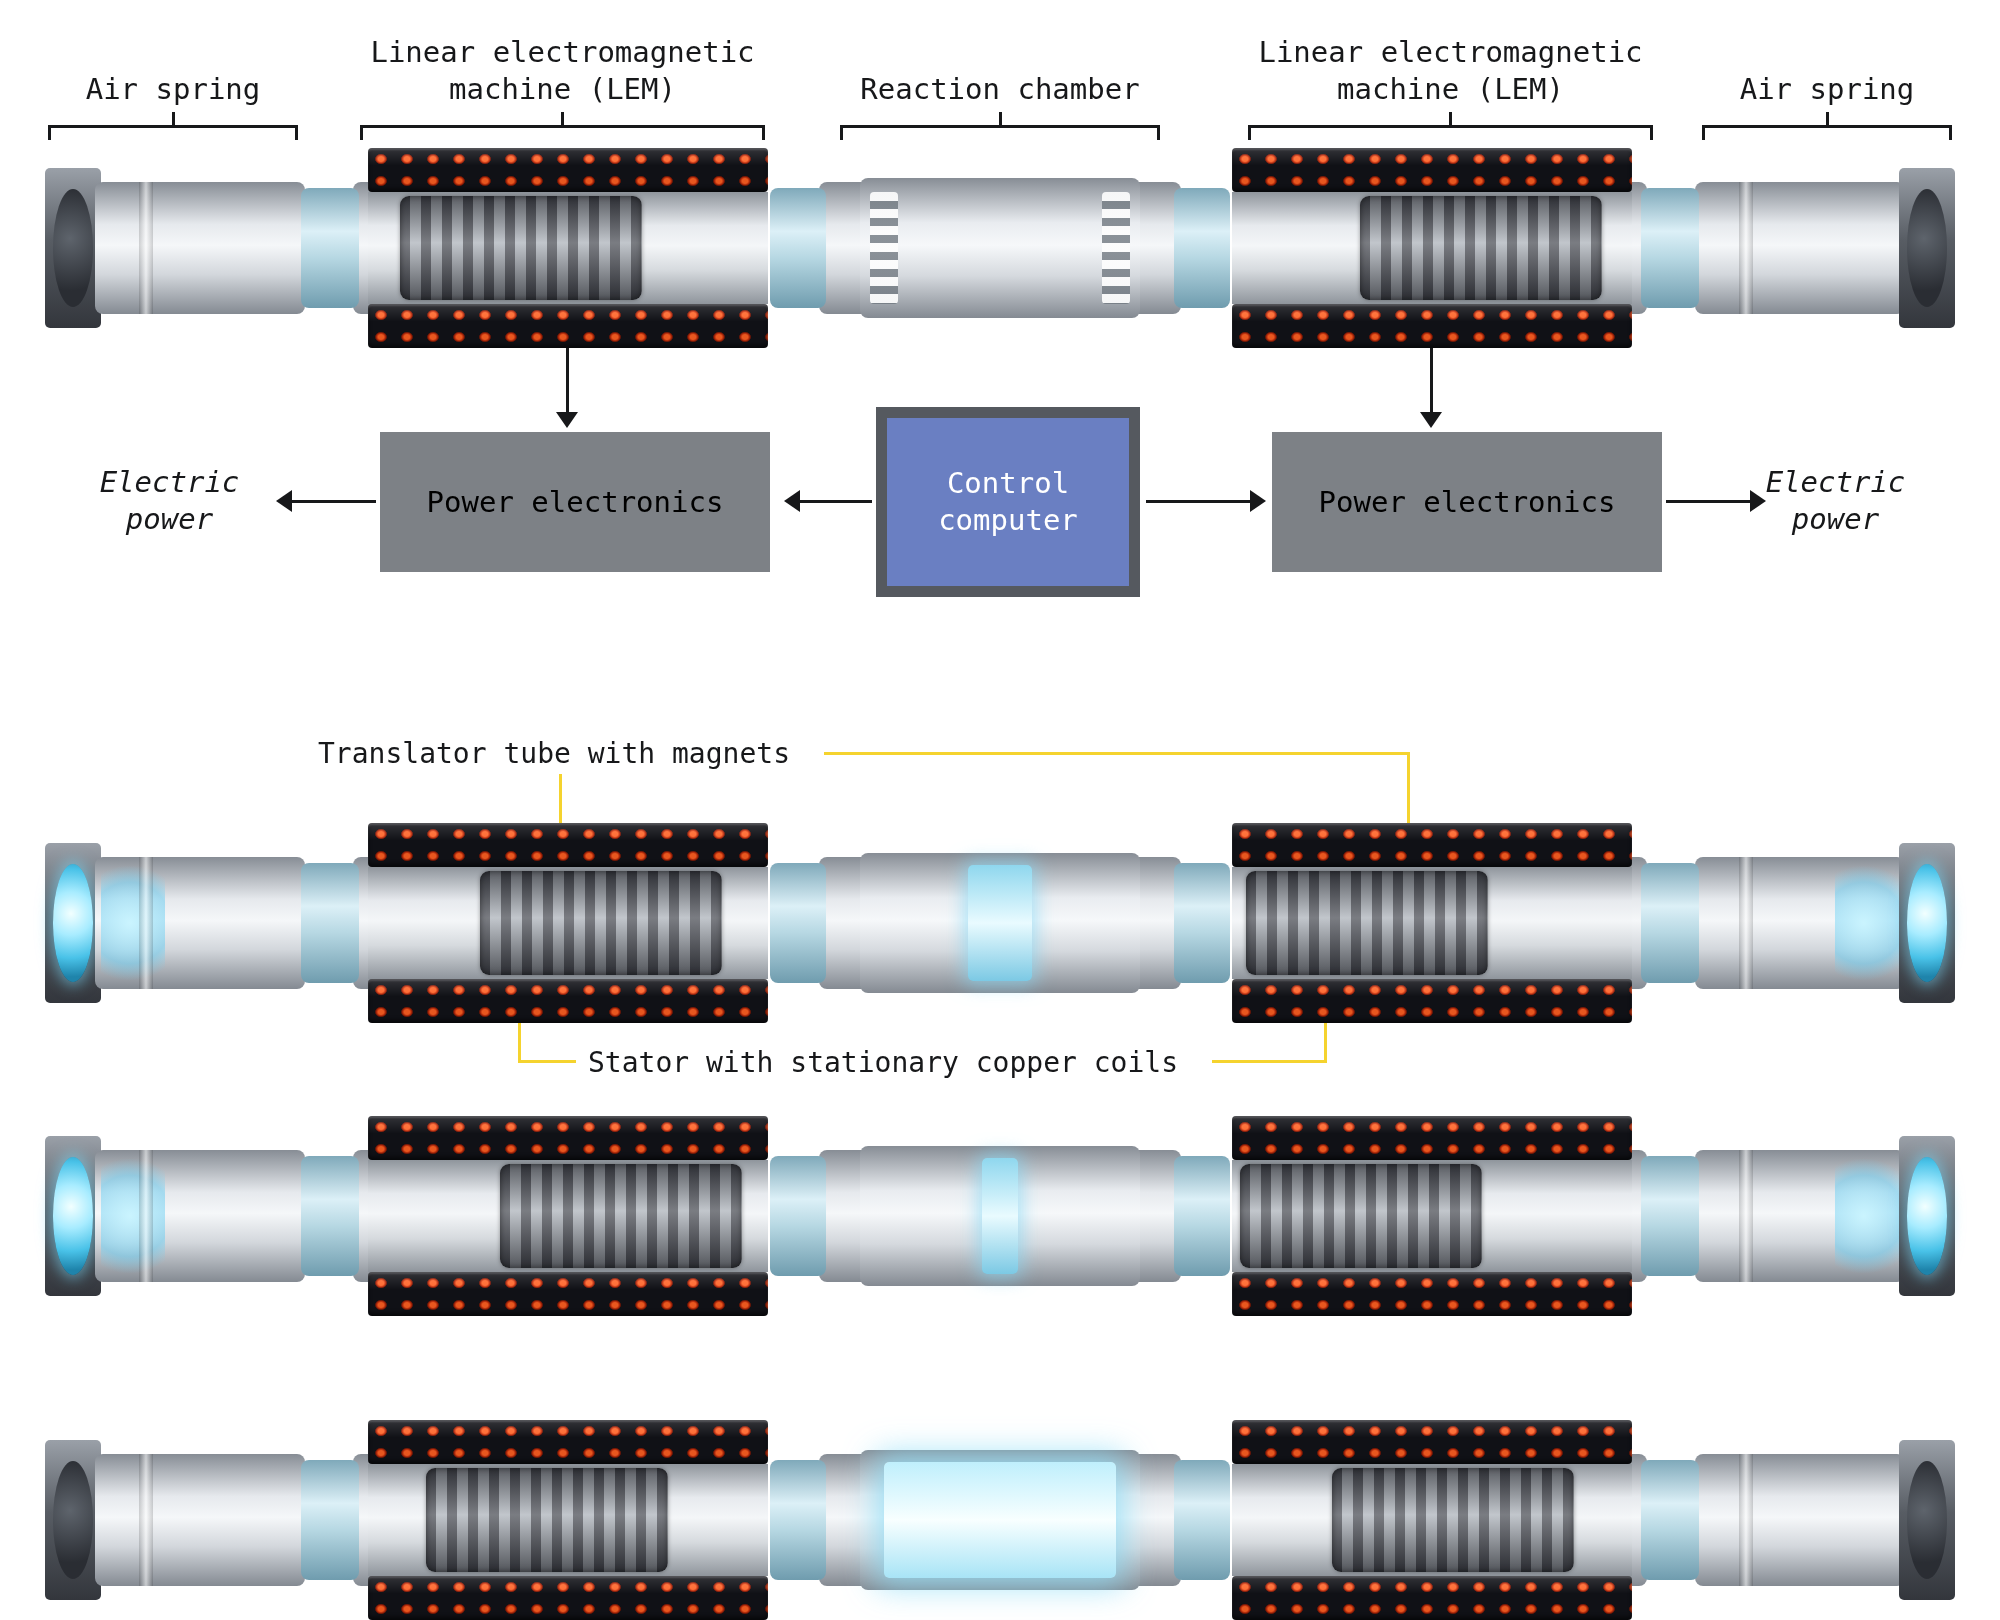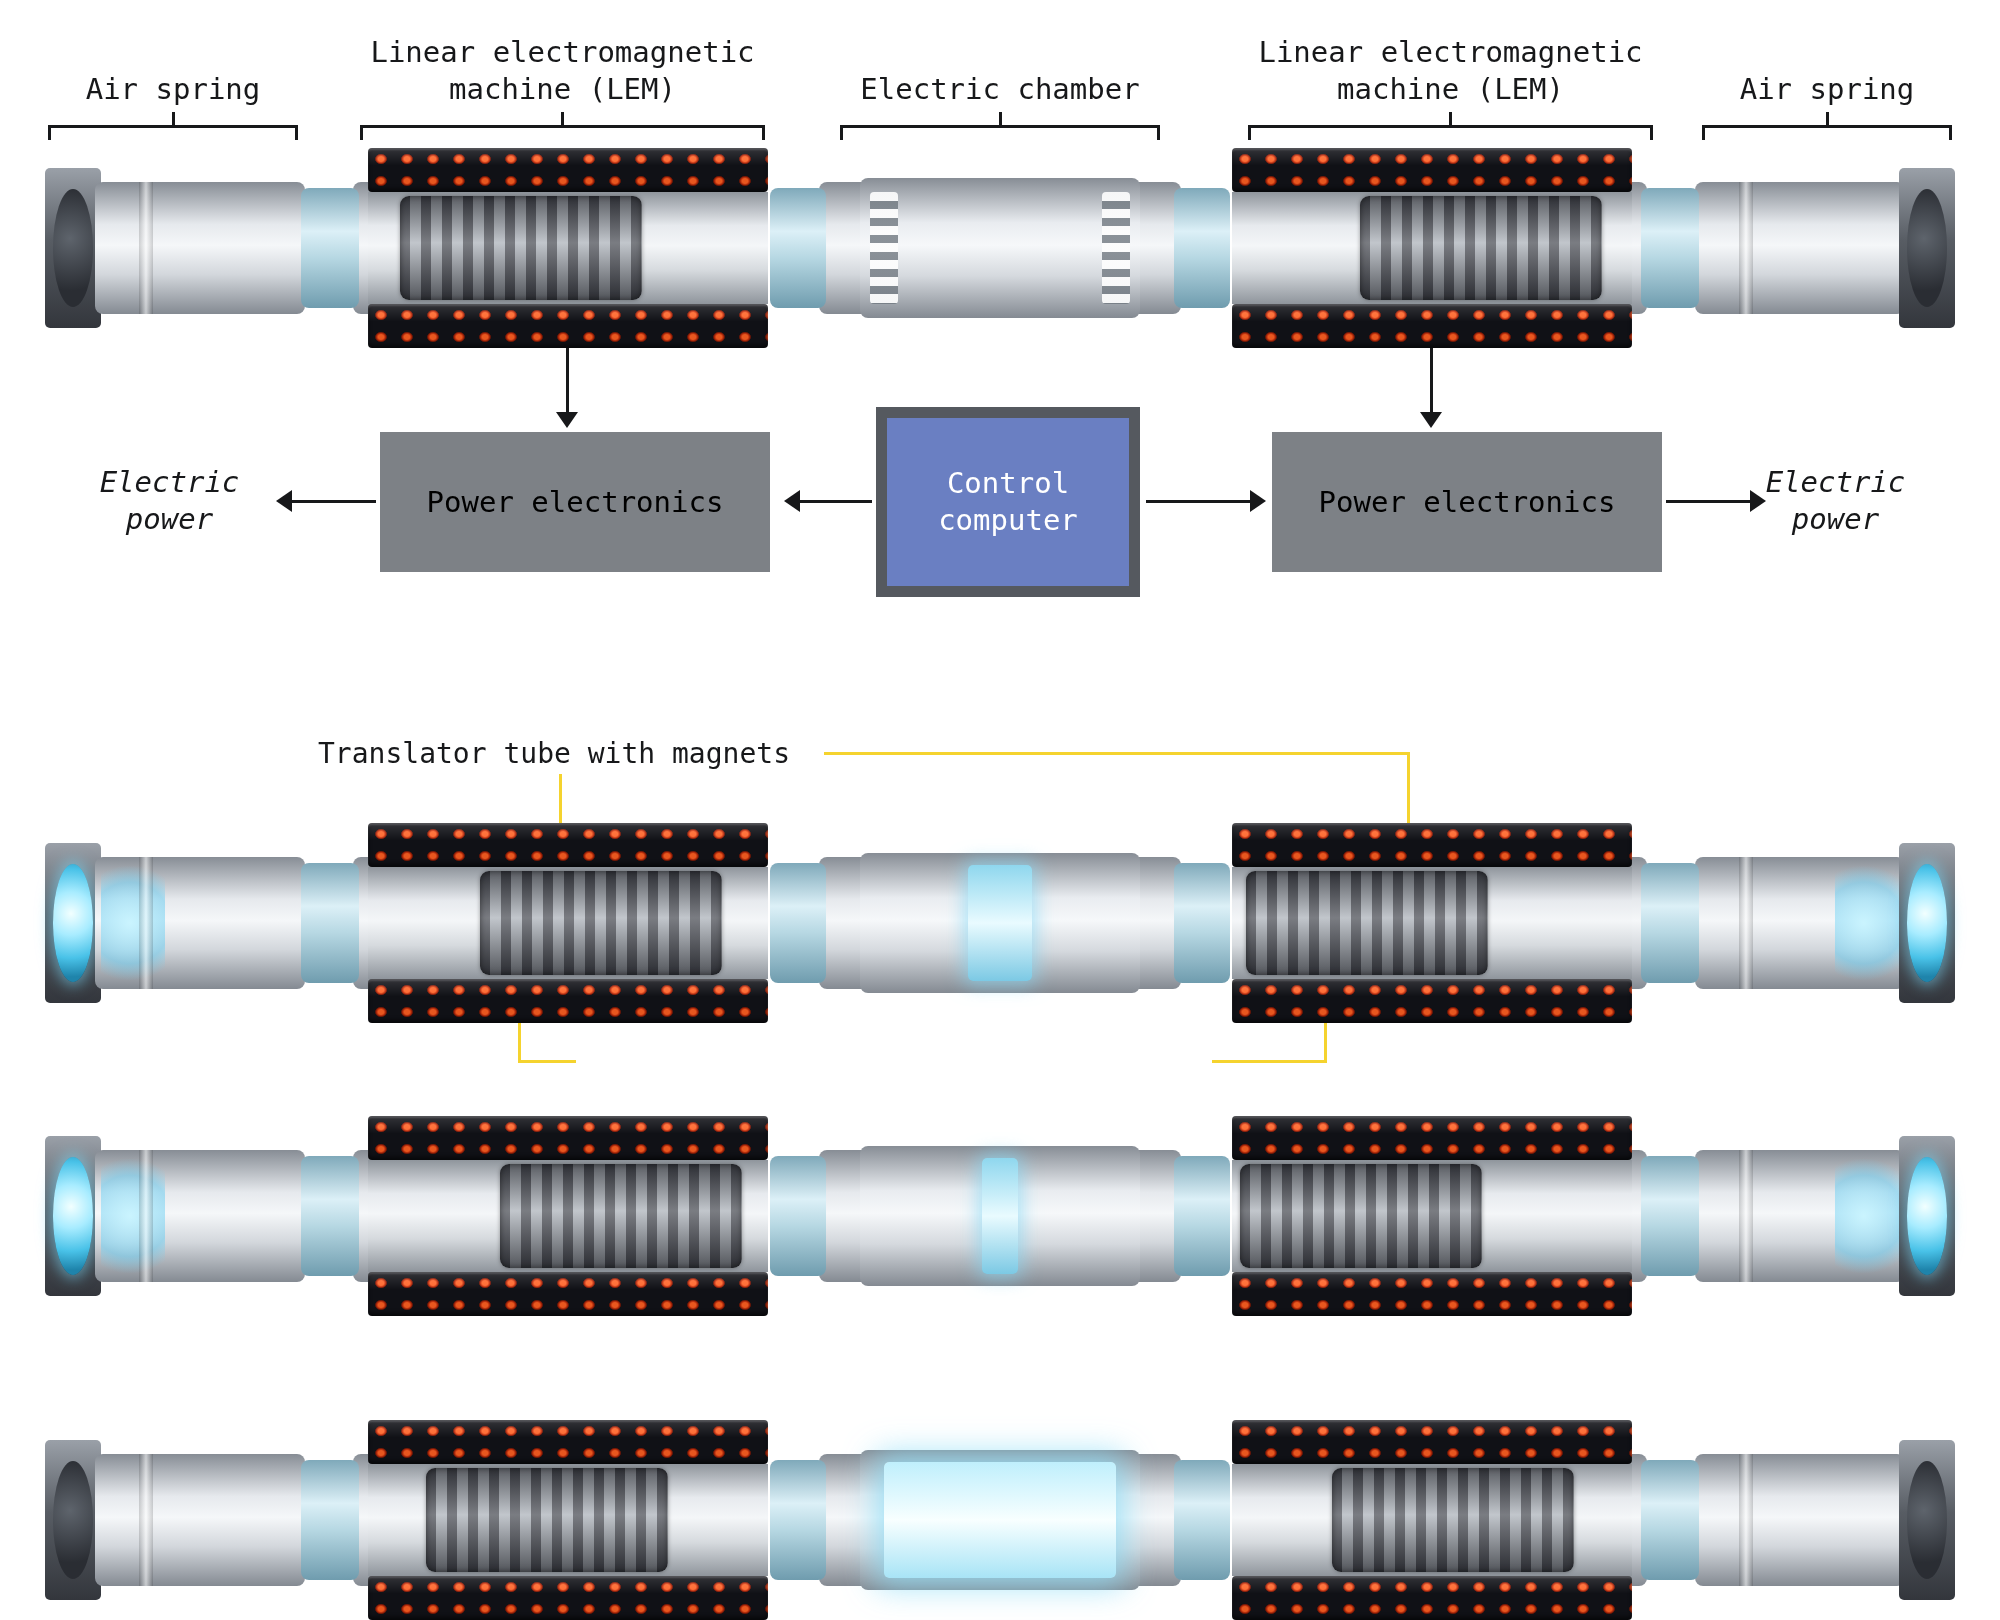--- a/index.html
+++ b/index.html
@@ -112,21 +112,21 @@
     <div class="txt">Air spring</div>
     <div class="tick"></div>
     <div class="bracket"></div>
   </div>
   <div class="blabel" style="left:360px;width:405px;">
     <div class="txt">Linear electromagnetic machine (LEM)</div>
     <div class="tick"></div>
     <div class="bracket"></div>
   </div>
   <div class="blabel" style="left:840px;width:320px;">
-    <div class="txt">Electric chamber</div>
+    <div class="txt">Reaction chamber</div>
     <div class="tick"></div>
     <div class="bracket"></div>
   </div>
   <div class="blabel" style="left:1248px;width:405px;">
     <div class="txt">Linear electromagnetic machine (LEM)</div>
     <div class="tick"></div>
     <div class="bracket"></div>
   </div>
   <div class="blabel" style="left:1702px;width:250px;">
     <div class="txt">Air spring</div>
@@ -238,20 +238,21 @@
     <div class="tube st4"></div>
     <div class="ring rg4"></div>
     <div class="tube airspring as-r"></div>
     <div class="endcap ec-r">
         <div class="capdisc"></div>
       </div>
   </div>
 
   <div class="yline" style="left:518px;top:1006px;width:3px;height:57px;"></div>
   <div class="yline" style="left:518px;top:1060px;width:58px;height:3px;"></div>
+  <div class="cotext" style="left:588px;top:1046px;">Stator with stationary copper coils</div>
   <div class="yline" style="left:1212px;top:1060px;width:115px;height:3px;"></div>
   <div class="yline" style="left:1324px;top:1006px;width:3px;height:57px;"></div>
 
   <div class="machine m3" style="top:1116px;">
     <div class="endcap ec-l">
         <div class="capdisc"></div>
       </div>
     <div class="tube airspring as-l"></div>
     <div class="ring rg1"></div>
     <div class="tube st1"></div>

